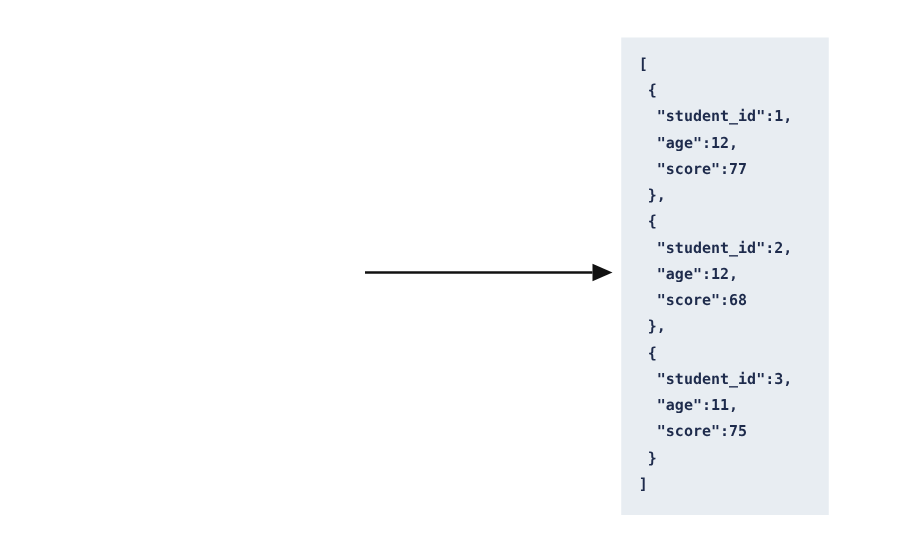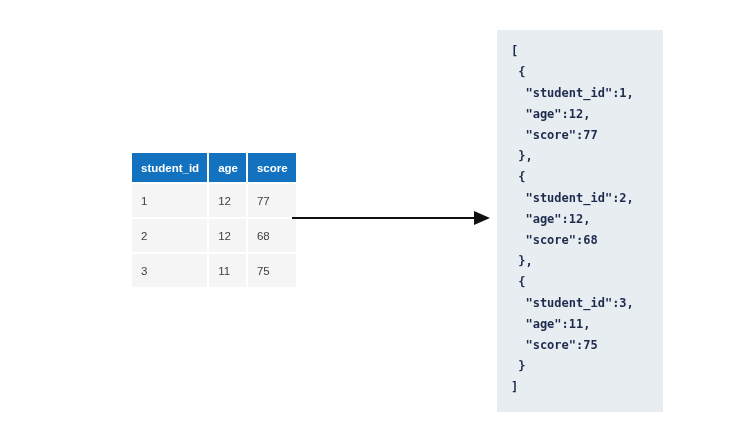--- a/index.html
+++ b/index.html
@@ -77,46 +77,20 @@
     font-weight: 600;
     color: #1e2b4c;
     white-space: pre;
   }
 </style>
 </head>
 <body>
 
 <div class="canvas">
 
-  <table class="data-table">
-    <thead>
-      <tr>
-        <th>student_id</th>
-        <th>age</th>
-        <th>score</th>
-      </tr>
-    </thead>
-    <tbody>
-      <tr>
-        <td>1</td>
-        <td>12</td>
-        <td>77</td>
-      </tr>
-      <tr>
-        <td>2</td>
-        <td>12</td>
-        <td>68</td>
-      </tr>
-      <tr>
-        <td>3</td>
-        <td>11</td>
-        <td>75</td>
-      </tr>
-    </tbody>
-  </table>
 
   <svg class="arrow-svg" viewBox="0 0 202 24" xmlns="http://www.w3.org/2000/svg" aria-hidden="true">
     <line x1="2" y1="12" x2="184" y2="12" stroke="#111111" stroke-width="2"></line>
     <polygon points="184,5 200,12 184,19" fill="#111111"></polygon>
   </svg>
 
   <div class="json-panel">
     <pre>[
  {
   "student_id":1,

